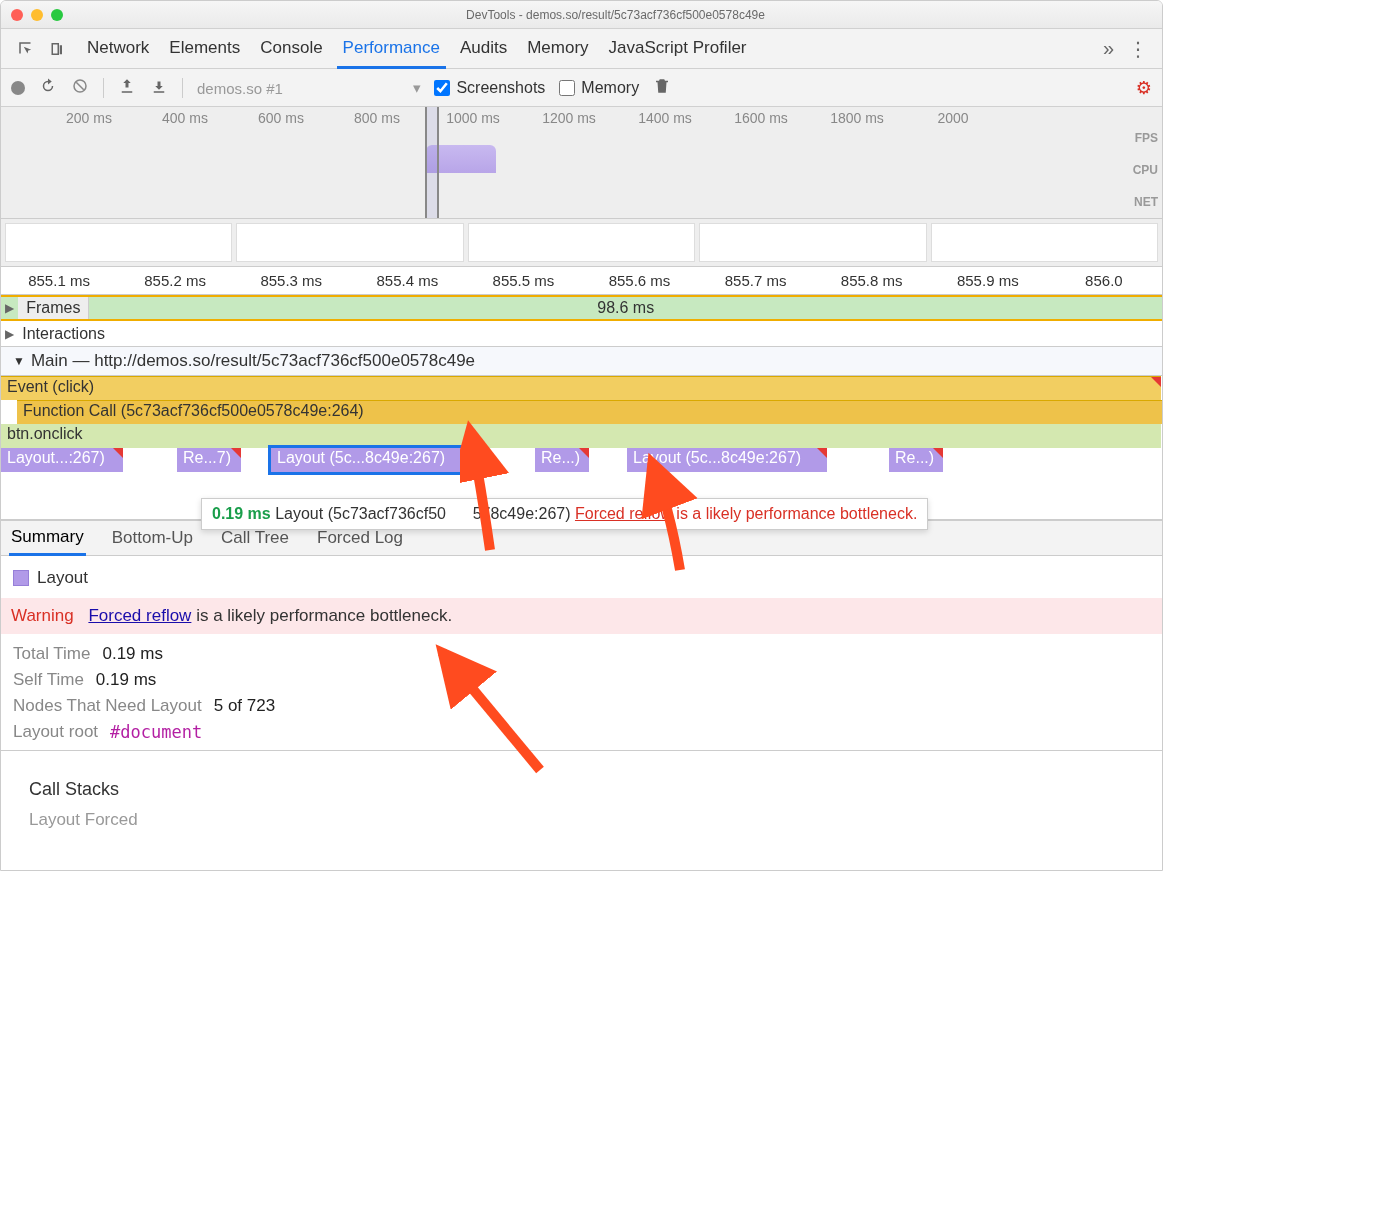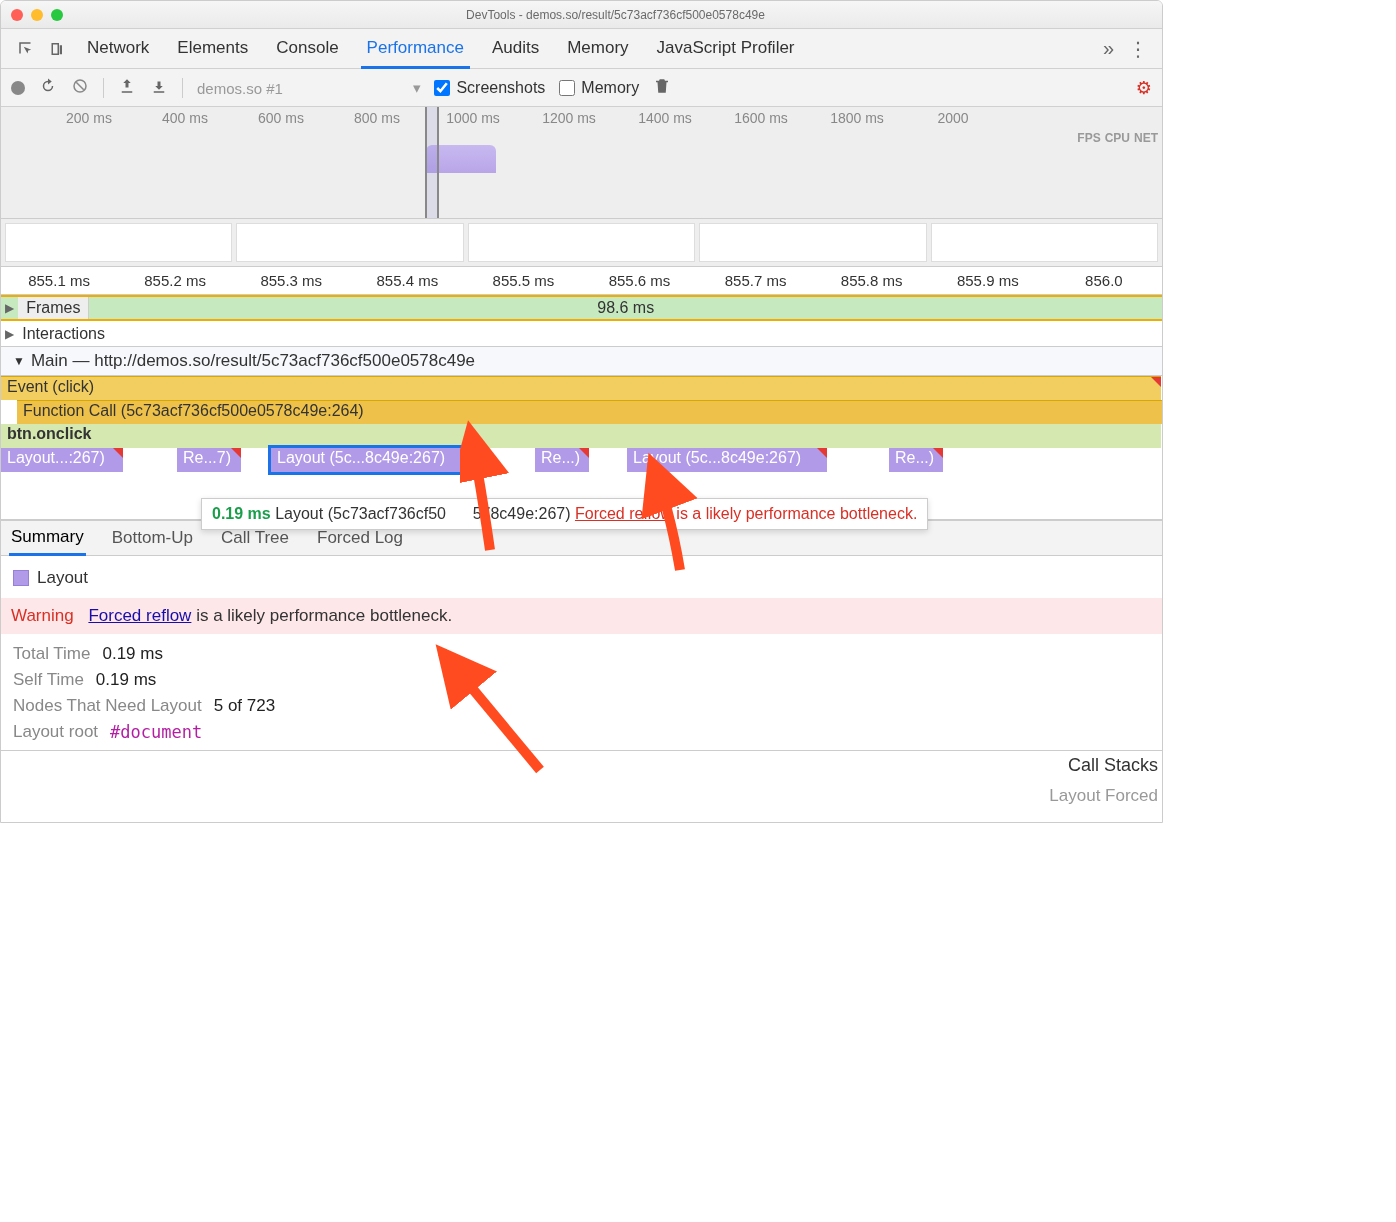--- a/index.html
+++ b/index.html
@@ -36,21 +36,21 @@
   display: flex;
   align-items: center;
   height: 40px;
   padding: 0 10px;
 }
 .tabbar .iconbtn {
   width: 30px; height: 30px;
   display: flex; align-items: center; justify-content: center;
   color: #666;
 }
-.tabbar .tabs { display: flex; margin-left: 10px; gap: 16px; }
+.tabbar .tabs { display: flex; margin-left: 10px; gap: 8px; }
 .tabbar .tab { font-size: 17px; color: #333; padding: 8px 6px; cursor: pointer; }
 .tabbar .tab.active { color: #1a73e8; border-bottom: 3px solid #1a73e8; margin-bottom: -1px; }
 .tabbar .more { margin-left: auto; color: #666; font-size: 20px; padding: 0 10px; }
 .tabbar .dots { color: #666; font-size: 20px; padding: 0 4px; }
 
 .toolbar {
   background: #f3f3f3;
   border-bottom: 1px solid #d0d0d0;
   display: flex;
   align-items: center;
@@ -76,21 +76,21 @@
 .ov-ticks { display: flex; font-size: 14px; color: #888; padding: 0 0 0 40px; height: 22px; align-items: center; }
 .ov-ticks span { width: 96px; text-align: center; }
 .ov-selection {
   position: absolute;
   top: 0; bottom: 0;
   left: 424px; width: 14px;
   background: rgba(120,120,200,0.15);
   border-left: 2px solid #888;
   border-right: 2px solid #888;
 }
-.ov-right { position: absolute; right: 4px; top: 24px; display: flex; flex-direction: row; gap: 4px; align-items: flex-end; }
+.ov-right { position: absolute; right: 4px; top: 24px; display: flex; flex-direction: column; gap: 18px; align-items: flex-end; }
 .ov-right span { font-size: 12px; color: #999; font-weight: 600; }
 .ov-cpu { position: absolute; left: 425px; top: 36px; height: 30px; display: flex; align-items: flex-end; }
 .ov-cpu .bar1 { width: 70px; height: 28px; background: linear-gradient(#c8b9f0,#b8a5e8); border-radius: 6px 6px 0 0; }
 
 .minimap {
   background: #eee;
   height: 48px;
   border-bottom: 1px solid #ccc;
   display: flex;
   padding: 4px;
@@ -195,21 +195,21 @@
   margin: 0 -12px 10px -12px;
   font-size: 17px;
 }
 .warn-row .wlabel { color: #d93025; margin-right: 10px; }
 .warn-row .wlink { color: #1a0dab; text-decoration: underline; }
 .kv { display: flex; gap: 12px; margin: 6px 0; }
 .kv .k { color: #888; min-width: 0; }
 .kv .v { color: #222; font-weight: 500; }
 .kv .vcode { color: #b31fa3; font-family: monospace; font-size: 17px; }
 
-.callstacks { border-top: 1px solid #ccc; margin: 8px -12px 0 -12px; padding: 4px; text-align: right; }
+.callstacks { border-top: 1px solid #ccc; margin: 8px -12px 0 -12px; padding: 28px; }
 .callstacks h3 { font-size: 18px; font-weight: 400; margin-bottom: 10px; }
 .callstacks .entry { color: #999; font-size: 17px; }
 
 .arrow {
   position: absolute;
   pointer-events: none;
   z-index: 10;
 }
 
 svg.iconsvg { width: 18px; height: 18px; fill: #666; }
@@ -359,21 +359,21 @@
   </div>
 
   <div class="flame-area">
     <div class="flame" id="flame-root">
         <div class="flame-row" style="position: relative;">
           <div class="flame-bar yellow redcorner" style="position: absolute; left: 0px; width: 1160px;">Event (click)</div>
         </div>
         <div class="flame-row" style="position: relative;">
           <div class="flame-bar yellow darker" style="position: absolute; left: 16px; width: 1160px;">Function Call (5c73acf736cf500e0578c49e:264)</div>
         </div>
-        <div class="flame-row" style="position: relative; font-weight: bold;">
+        <div class="flame-row" style="position: relative;">
           <div class="flame-bar green" style="position: absolute; left: 0px; width: 1160px;">btn.onclick</div>
         </div>
         <div class="flame-row" style="position: relative;">
           <div class="flame-bar purple redcorner" style="position: absolute; left: 0px; width: 122px;">Layout...:267)</div>
           <div class="flame-bar purple redcorner" style="position: absolute; left: 176px; width: 64px;">Re...7)</div>
           <div class="flame-bar purple selected redcorner" style="position: absolute; left: 270px; width: 200px;">Layout (5c...8c49e:267)</div>
           <div class="flame-bar purple redcorner" style="position: absolute; left: 534px; width: 54px;">Re...)</div>
           <div class="flame-bar purple redcorner" style="position: absolute; left: 626px; width: 200px;">Layout (5c...8c49e:267)</div>
           <div class="flame-bar purple redcorner" style="position: absolute; left: 888px; width: 54px;">Re...)</div>
         </div>

